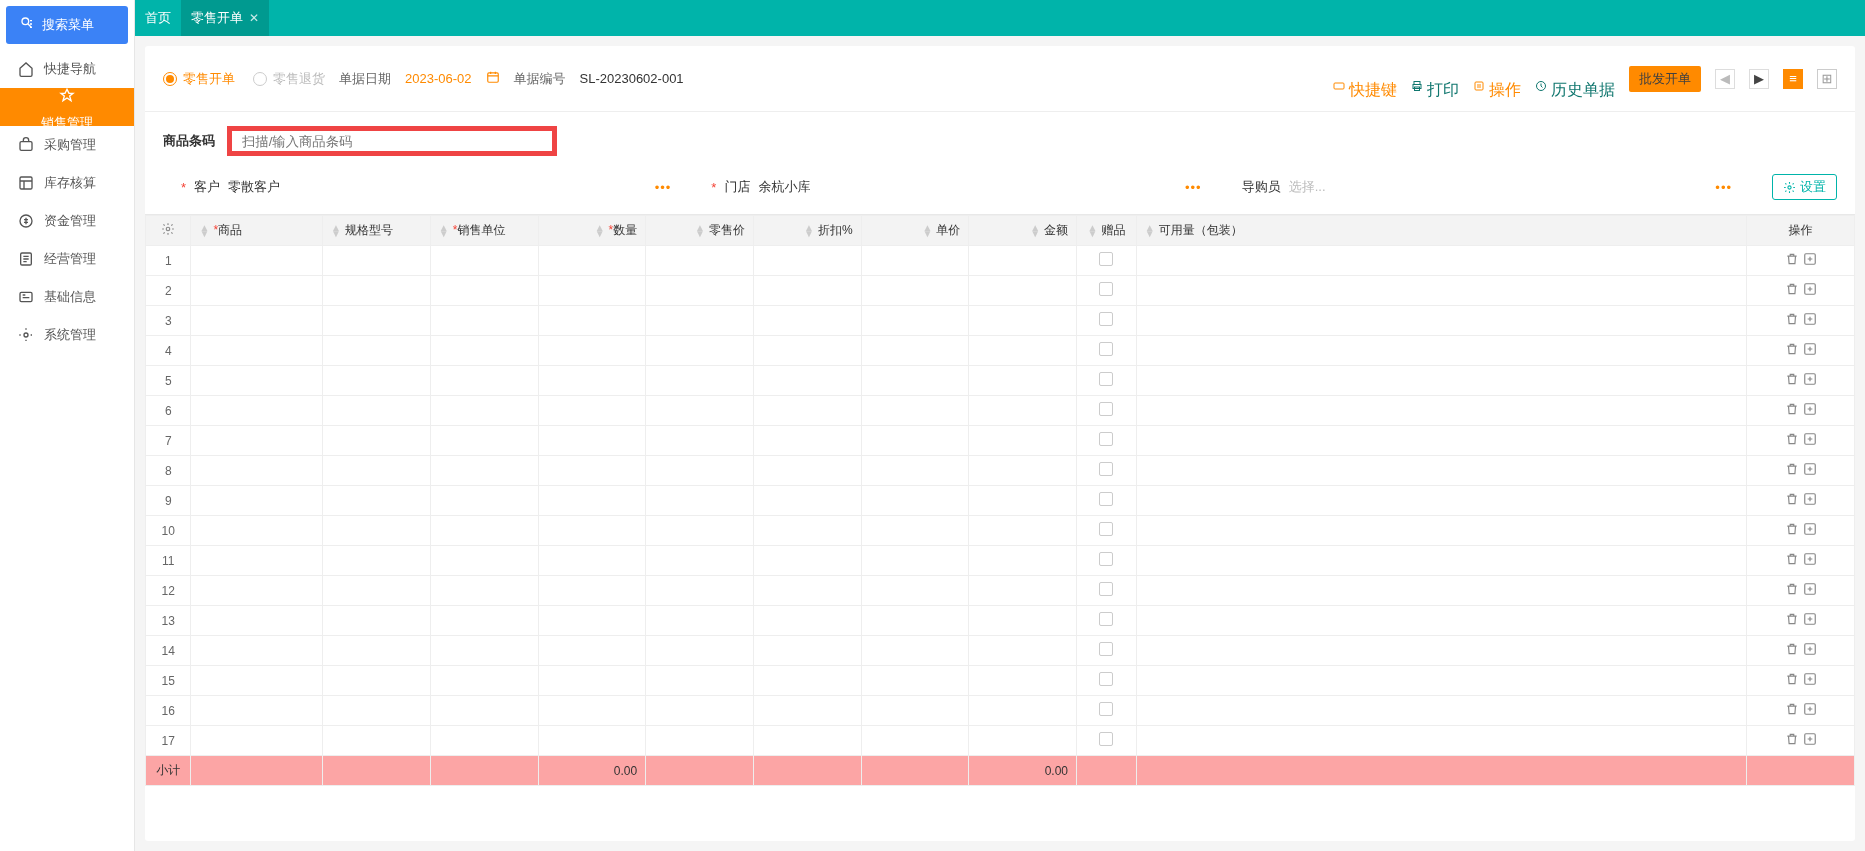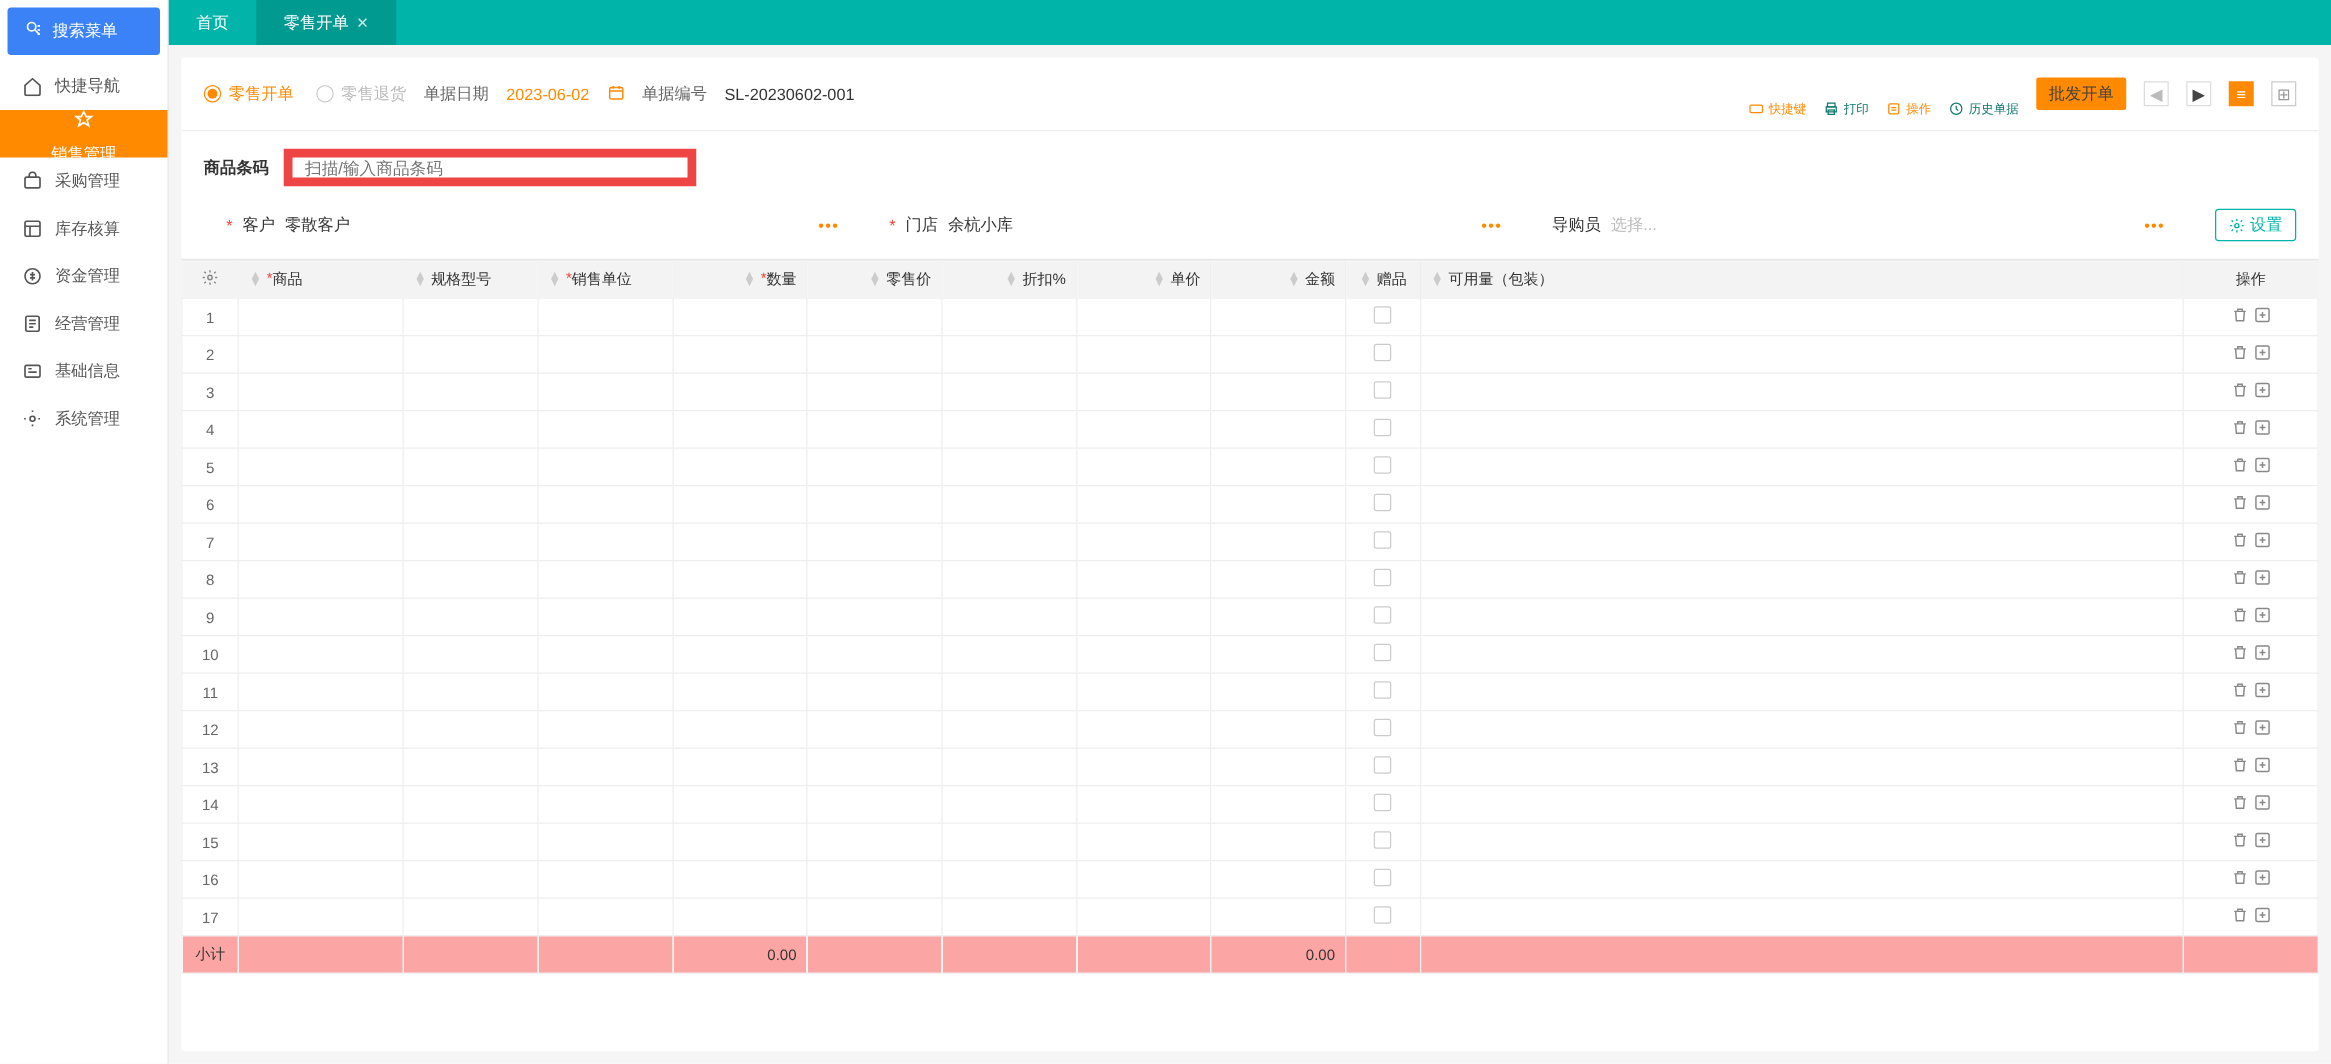--- a/index.html
+++ b/index.html
@@ -9,50 +9,50 @@
 
 .sidebar { width: 135px; background: #fff; border-right: 1px solid #e6e6e6; display: flex; flex-direction: column; }
 .search-btn { background: #3b82f6; color: #fff; height: 38px; display: flex; align-items: center; padding: 0 14px; cursor: pointer; gap: 6px; margin: 6px; border-radius: 3px; }
 .menu-item { height: 38px; display: flex; align-items: center; padding: 0 18px; gap: 10px; cursor: pointer; color: #555; }
 .menu-item.active { background: #ff8a00; color: #fff; flex-direction: column; }
 .menu-item .ico { width: 16px; display: inline-flex; justify-content: center; }
 
 
 .main { flex: 1; display: flex; flex-direction: column; min-width: 0; }
 .tabs { background: #00b4aa; height: 36px; display: flex; align-items: stretch; color: #fff; }
-.tab { padding: 0 22px; display: flex; align-items: center; gap: 6px; cursor: pointer; }
+.tab { padding: 0 10px; display: flex; align-items: center; gap: 6px; cursor: pointer; }
 .tab.active { background: #009a90; }
 .tab .close { font-size: 12px; opacity: .8; }
 
 .content { background: #fff; margin: 10px; border-radius: 3px; flex: 1; display: flex; flex-direction: column; min-height: 0; }
 
 
 .hdr { display: flex; align-items: center; padding: 10px 18px; border-bottom: 1px solid #eee; gap: 14px; }
 .radio-group { display: flex; gap: 18px; }
 .radio-wrap { display: flex; align-items: center; gap: 6px; cursor: pointer; }
 .radio-dot { width: 14px; height: 14px; border: 1px solid #ccc; border-radius: 50%; display: inline-flex; align-items: center; justify-content: center; }
 .radio-wrap.checked .radio-dot { border-color: #ff8a00; }
 .radio-dot .inner { width: 8px; height: 8px; border-radius: 50%; }
 .radio-wrap.checked .inner { background: #ff8a00; }
 .radio-wrap.checked span.lbl { color: #ff8a00; }
 .meta-label { color: #666; }
 .meta-val { color: #ff8a00; }
 .hdr-right { margin-left: auto; display: flex; align-items: center; gap: 14px; }
-.hdr-link { color: #ff8a00; display: flex; align-items: center; gap: 4px; cursor: pointer; font-size: 10px; margin-top: 24px; }
+.hdr-link { color: #ff8a00; display: flex; align-items: flex-start; gap: 4px; cursor: pointer; font-size: 16px; margin-top: 24px; }
 .hdr-link.gray { color: #0f766e; }
 .btn-orange-solid { background: #ff8a00; color: #404040; padding: 4px 10px; border-radius: 2px; cursor: pointer; }
 .nav-arrow { border: 1px solid #ddd; width: 20px; height: 20px; display: inline-flex; align-items: center; justify-content: center; color: #bbb; cursor: pointer; }
 .nav-arrow.active { color: #444; }
 .orange-box { background: #ff8a00; color:#fff; width:20px; height:20px; display:inline-flex; align-items:center; justify-content:center; }
 .gray-box { border:1px solid #ccc; color:#999; width:20px; height:20px; display:inline-flex; align-items:center; justify-content:center; }
 
 
 .barcode-row { padding: 14px 18px 18px 18px; display: flex; align-items: center; gap: 12px; }
 .barcode-label { font-weight: bold; }
-.barcode-input { border: 7px solid #ef4444; height: 30px; width: 330px; padding: 0 10px; color: #a21caf; }
+.barcode-input { border: 5px solid #ef4444; height: 30px; width: 330px; padding: 0 10px; color: #a21caf; }
 
 
 .filters { display: flex; padding: 0 18px 14px 36px; gap: 40px; align-items: center; }
 .fgrp { flex: 1; display: flex; align-items: center; gap: 8px; position: relative; }
 .req { color: #f44336; }
 .fgrp .value { color: #333; }
 .placeholder { color: #bbb; }
 .dots { color: #ff8a00; cursor: pointer; margin-left: auto; letter-spacing: 1px; }
 .settings-btn { border: 1px solid #00b4aa; color: #00b4aa; padding: 3px 10px; border-radius: 3px; display: flex; align-items: center; gap: 4px; cursor: pointer; }
 

